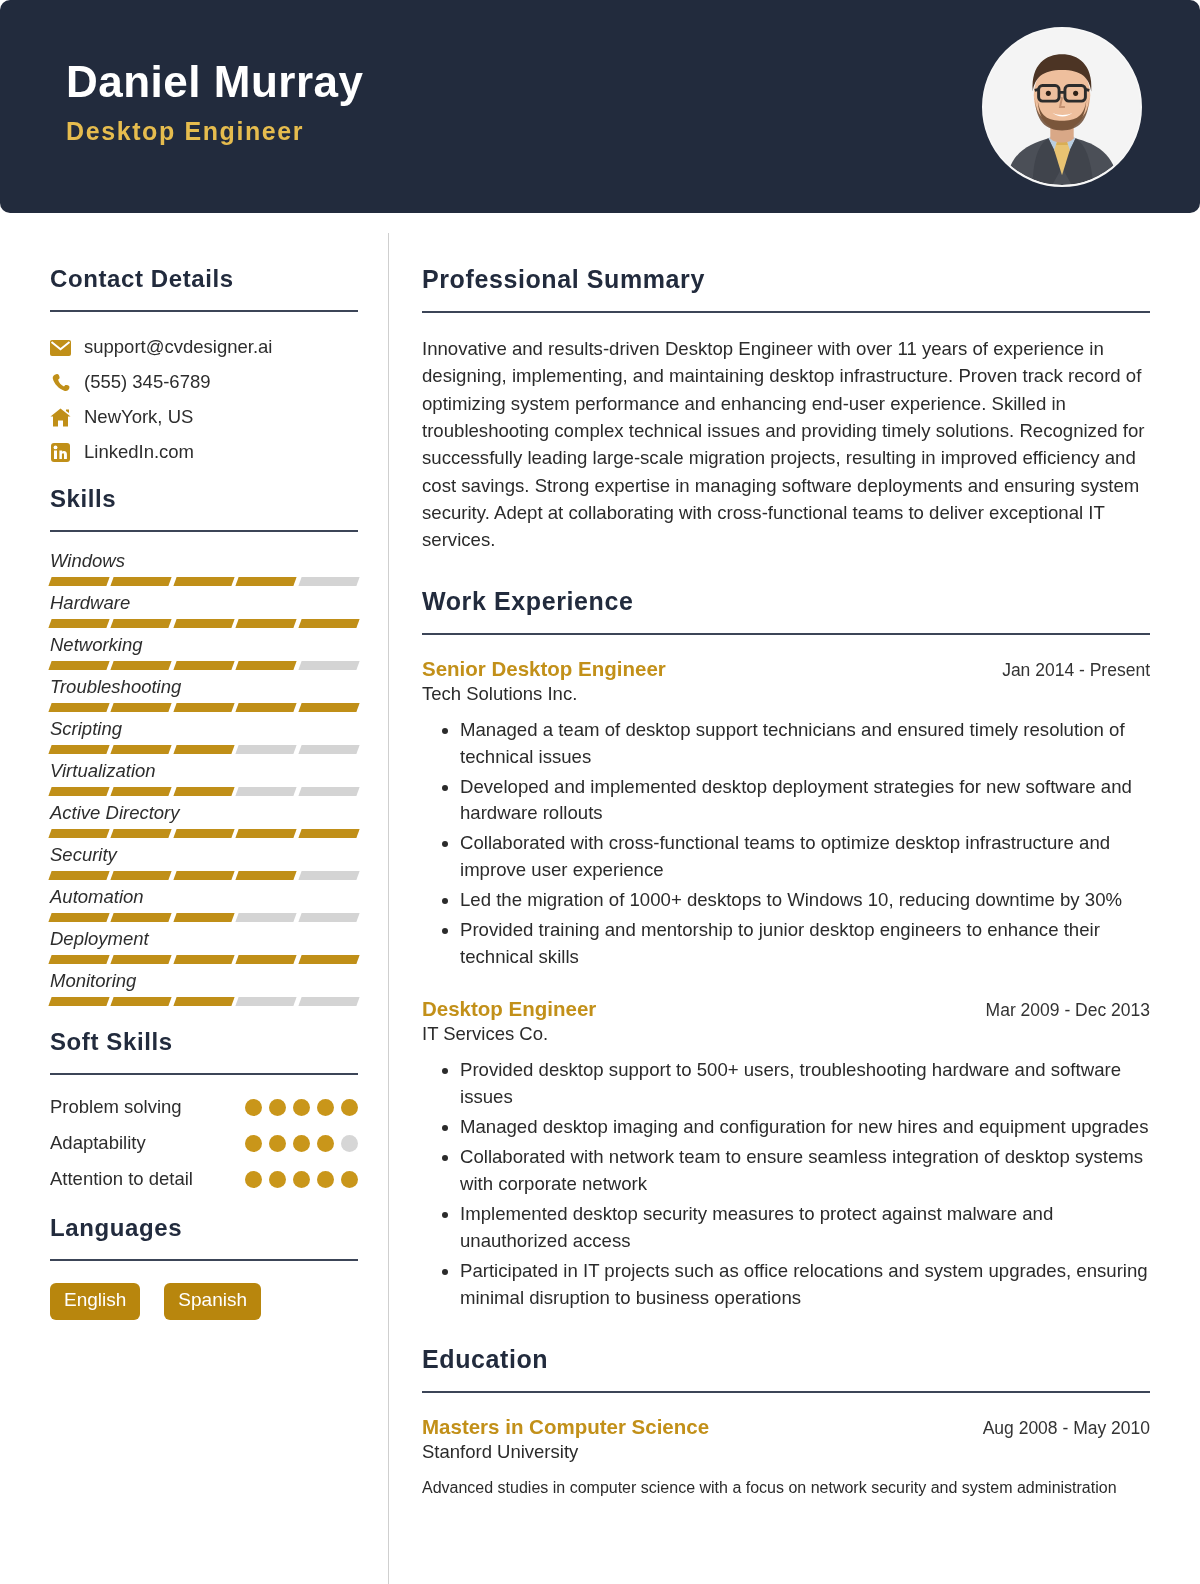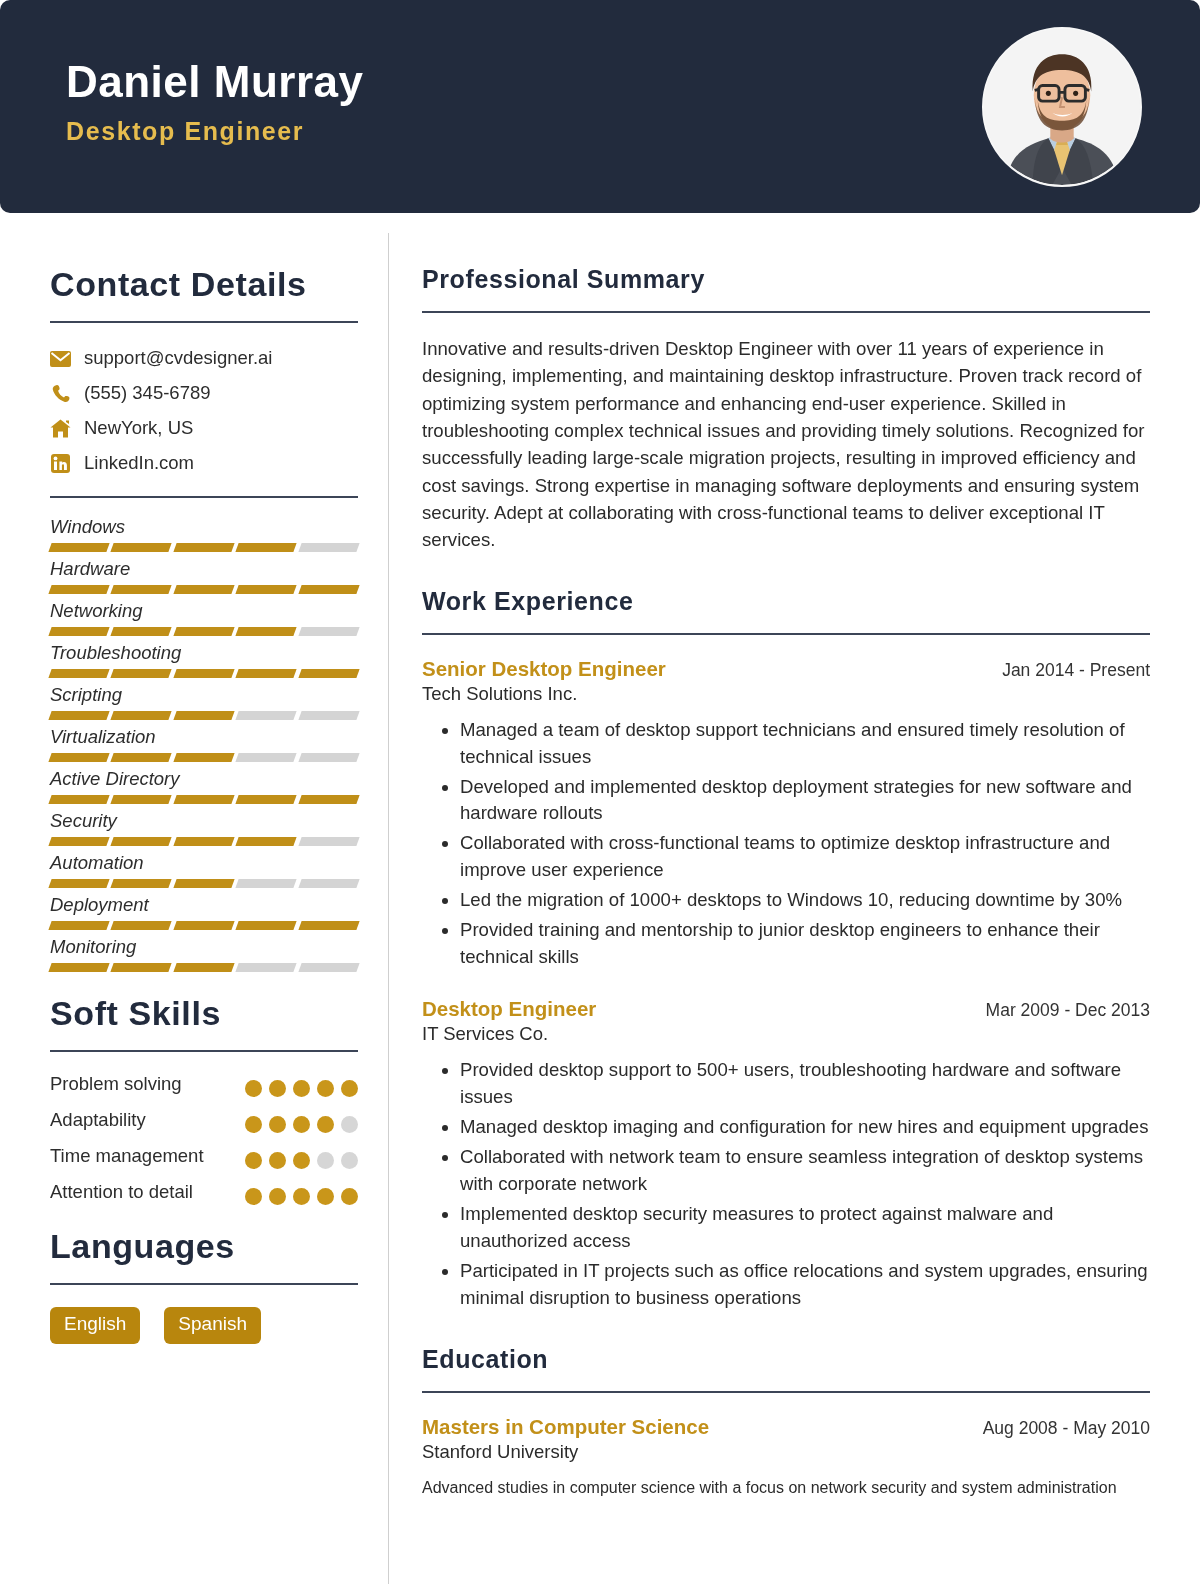--- a/index.html
+++ b/index.html
@@ -62,21 +62,21 @@
   }
   .col-right {
     flex: 1;
     padding: 52px 50px 0 33px;
     overflow: hidden;
   }
 
   
   .sec-title {
     color: #222b3d;
-    font-size: 34px;
+    font-size: 24px;
     font-weight: bold;
     letter-spacing: 0.6px;
   }
   .sec-rule {
     height: 2px;
     background: #3c4557;
     margin-top: 17px;
   }
   .sec-title-r { font-size: 25px; }
 
@@ -102,21 +102,21 @@
     flex: 1;
     background: #d4d4d4;
     transform: skewX(-20deg);
   }
   .seg.on { background: #c08f18; }
 
   
   .soft-block { margin-top: 22px; }
   .soft-row {
     display: flex;
-    align-items: flex-end;
+    align-items: center;
     justify-content: space-between;
     margin-bottom: 11px;
     gap: 20px;
   }
   .soft-name { font-size: 18.5px; color: #2d2d2d; line-height: 1.35; max-width: 200px; }
   .dots { display: flex; gap: 7px; flex: 0 0 auto; }
   .dot { width: 17px; height: 17px; border-radius: 50%; background: #d6d6d6; }
   .dot.on { background: #c9961a; }
 
   
@@ -270,20 +270,21 @@
                   <path d="M8.4 7.5 L11.2 7.5 L11.2 8.8 C11.9 7.6 15.9 7.2 15.9 11.1 L15.9 16 L13 16 L13 11.6 C13 9.6 10.9 9.8 10.9 11.7 L10.9 16 L8.4 16 Z" fill="#fff"></path>
                 </svg>
             </span>
             <span class="contact-text">LinkedIn.com</span>
           </div>
 
         </div>
       </div>
 
       <div class="skills-block">
+        <div class="sec-title">Skills</div>
         <div class="sec-rule"></div>
         <div id="skills-list" style="margin-top:18px;">
             <div class="skill-item">
               <div class="skill-name">Windows</div>
               <div class="bar-row">
                 <span class="seg on"></span>
                 <span class="seg on"></span>
                 <span class="seg on"></span>
                 <span class="seg on"></span>
                 <span class="seg"></span>
@@ -406,30 +407,20 @@
                 <span class="dot on"></span>
               </span>
             </div>
             <div class="soft-row">
               <span class="soft-name">Adaptability</span>
               <span class="dots">
                 <span class="dot on"></span>
                 <span class="dot on"></span>
                 <span class="dot on"></span>
                 <span class="dot on"></span>
-                <span class="dot"></span>
-              </span>
-            </div>
-            <div class="soft-row">
-              <span class="soft-name">Time management</span>
-              <span class="dots">
-                <span class="dot on"></span>
-                <span class="dot on"></span>
-                <span class="dot on"></span>
-                <span class="dot"></span>
                 <span class="dot"></span>
               </span>
             </div>
             <div class="soft-row">
               <span class="soft-name">Attention to detail</span>
               <span class="dots">
                 <span class="dot on"></span>
                 <span class="dot on"></span>
                 <span class="dot on"></span>
                 <span class="dot on"></span>

